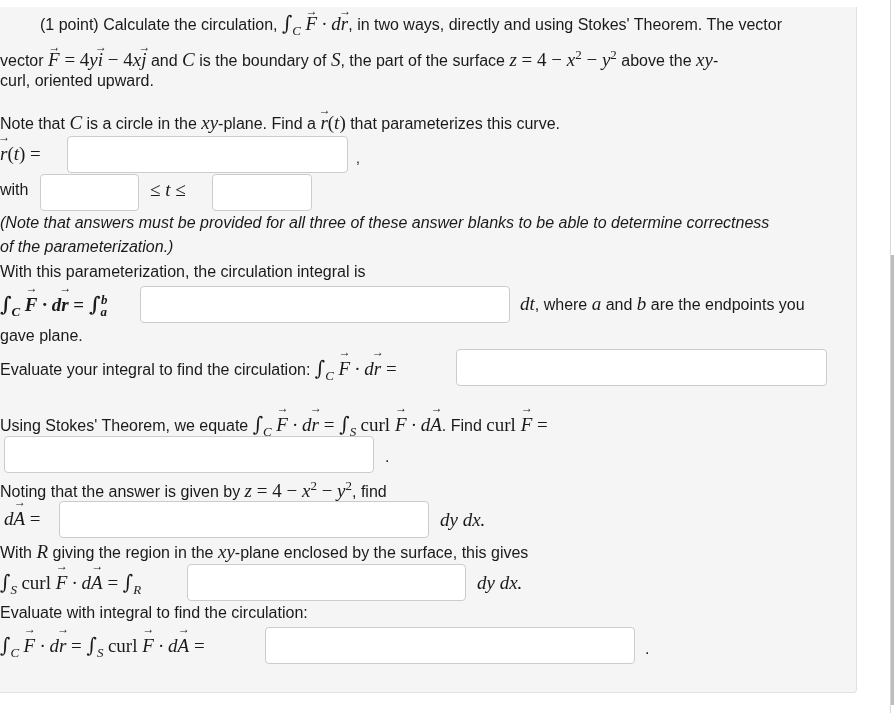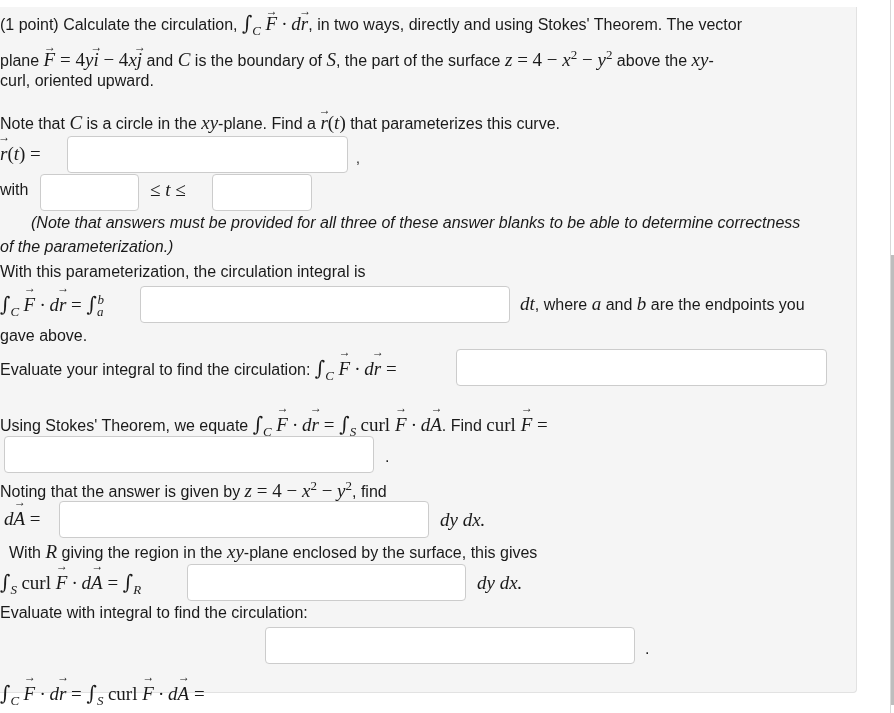--- a/index.html
+++ b/index.html
@@ -47,29 +47,29 @@
     .abs { position: absolute; white-space: nowrap; }
   </style>
 </head>
 <body>
 
 <div class="panel"></div>
 <div class="side-edge">
     <div class="thumb"></div>
   </div>
 
-<div class="line" style="top:13px;">
+<div class="line" style="top:13px;margin-left:40px;">
   <span>(1 point)</span>
   <span>Calculate the circulation,</span>
   <span class="int">∫</span><span class="sub">C</span>
   <span class="m"><span class="vec">F</span> · d<span class="vec">r</span></span><span>, in two ways, directly and using Stokes' Theorem. The vector</span>
 </div>
 
 <div class="line" style="top:45px;">
-  <span>plane</span>
+  <span>vector</span>
   <span class="m"><span class="vec">F</span></span><span class="mr"> = 4</span><span class="m">y<span class="vec">i</span></span><span class="mr"> − 4</span><span class="m">x<span class="vec">j</span></span>
   <span>and <span class="m">C</span> is the boundary of <span class="m">S</span>, the part of the surface</span>
   <span class="m">z</span><span class="mr"> = 4 − </span><span class="m">x</span><span class="sup">2</span><span class="mr"> − </span><span class="m">y</span><span class="sup">2</span>
   <span>above the <span class="m">xy</span>-</span>
 </div>
 
 <div class="line" style="top:71px;">curl, oriented upward.</div>
 
 <div class="line" style="top:113px;">
   Note that <span class="m">C</span> is a circle in the <span class="m">xy</span>-plane. Find a <span class="m"><span class="vec">r</span></span><span class="mr">(</span><span class="m">t</span><span class="mr">)</span> that parameterizes this curve.
@@ -81,32 +81,32 @@
 <input class="ans" style="left: 67px; top: 136px; width: 281px;" value="">
 <div class="abs" style="left:356px; top:150px; font-size:14px;">,</div>
 
 <div class="abs" style="left:0; top:181px;">with</div>
 <input class="ans" style="left: 40px; top: 174px; width: 99px;" value="">
 <div class="abs" style="left:150px; top:179px;">
   <span class="mr">≤ </span><span class="m">t</span><span class="mr"> ≤</span>
 </div>
 <input class="ans" style="left: 212px; top: 174px; width: 100px;" value="">
 
-<div class="line it" style="top:213px;margin-left:31px;">(Note that answers must be provided for all three of these answer blanks to be able to determine correctness</div>
+<div class="line it" style="top:213px;">(Note that answers must be provided for all three of these answer blanks to be able to determine correctness</div>
 <div class="line it" style="top:237px;">of the parameterization.)</div>
 <div class="line" style="top:262px;">With this parameterization, the circulation integral is</div>
 
-<div class="abs" style="left:0; top:292px;">
+<div class="abs" style="left:0; top:292px;font-weight:bold;">
   <span class="int">∫</span><span class="sub">C</span> <span class="m"><span class="vec">F</span> · d<span class="vec">r</span></span><span class="mr"> = </span><span class="int">∫</span><span class="sub">a</span><span class="sup it" style="margin-left:-6px;">b</span>
 </div>
 <input class="ans" style="left: 140px; top: 286px; width: 370px;" value="">
 <div class="abs" style="left:520px; top:293px;">
   <span class="m">dt</span>, where <span class="m">a</span> and <span class="m">b</span> are the endpoints you
 </div>
-<div class="line" style="top:326px;">gave above.</div>
+<div class="line" style="top:326px;">gave plane.</div>
 
 <div class="abs" style="left:0; top:356px;">
   <span>Evaluate your integral to find the circulation:</span>
   <span class="int">∫</span><span class="sub">C</span> <span class="m"><span class="vec">F</span> · d<span class="vec">r</span></span><span class="mr"> =</span>
 </div>
 <input class="ans" style="left: 456px; top: 349px; width: 371px;" value="">
 
 <div class="abs" style="left:0; top:412px;">
   <span>Using Stokes' Theorem, we equate</span>
   <span class="int">∫</span><span class="sub">C</span> <span class="m"><span class="vec">F</span> · d<span class="vec">r</span></span><span class="mr"> = </span><span class="int">∫</span><span class="sub">S</span> <span class="mr">curl </span><span class="m"><span class="vec">F</span> · d<span class="vec">A</span></span>. Find <span class="mr">curl </span><span class="m"><span class="vec">F</span></span><span class="mr"> =</span>
@@ -117,27 +117,27 @@
 <div class="abs" style="left:0; top:478px;">
   <span>Noting that the answer is given by</span>
   <span class="m">z</span><span class="mr"> = 4 − </span><span class="m">x</span><span class="sup">2</span><span class="mr"> − </span><span class="m">y</span><span class="sup">2</span>, find
 </div>
 <div class="abs" style="left:4px; top:508px;">
   <span class="m">d<span class="vec">A</span></span><span class="mr"> =</span>
 </div>
 <input class="ans" style="left: 59px; top: 501px; width: 370px;" value="">
 <div class="abs m" style="left:440px; top:509px;">dy dx.</div>
 
-<div class="abs" style="left:9px; top:541px;">
+<div class="abs" style="left:0; top:541px;">
   With <span class="m">R</span> giving the region in the <span class="m">xy</span>-plane enclosed by the surface, this gives
 </div>
 <div class="abs" style="left:0; top:570px;">
   <span class="int">∫</span><span class="sub">S</span> <span class="mr">curl </span><span class="m"><span class="vec">F</span> · d<span class="vec">A</span></span><span class="mr"> = </span><span class="int">∫</span><span class="sub">R</span>
 </div>
 <input class="ans" style="left: 187px; top: 564px; width: 279px;" value="">
 <div class="abs m" style="left:477px; top:572px;">dy dx.</div>
 
 <div class="line" style="top:603px;">Evaluate with integral to find the circulation:</div>
-<div class="abs" style="left:0; top:633px;margin-top:48px;">
+<div class="abs" style="left:0; top:633px;">
   <span class="int">∫</span><span class="sub">C</span> <span class="m"><span class="vec">F</span> · d<span class="vec">r</span></span><span class="mr"> = </span><span class="int">∫</span><span class="sub">S</span> <span class="mr">curl </span><span class="m"><span class="vec">F</span> · d<span class="vec">A</span></span><span class="mr"> =</span>
 </div>
 <input class="ans" style="left: 265px; top: 627px; width: 370px;" value="">
 <div class="abs" style="left:645px; top:640px;">.</div>
 
 </body></html>

